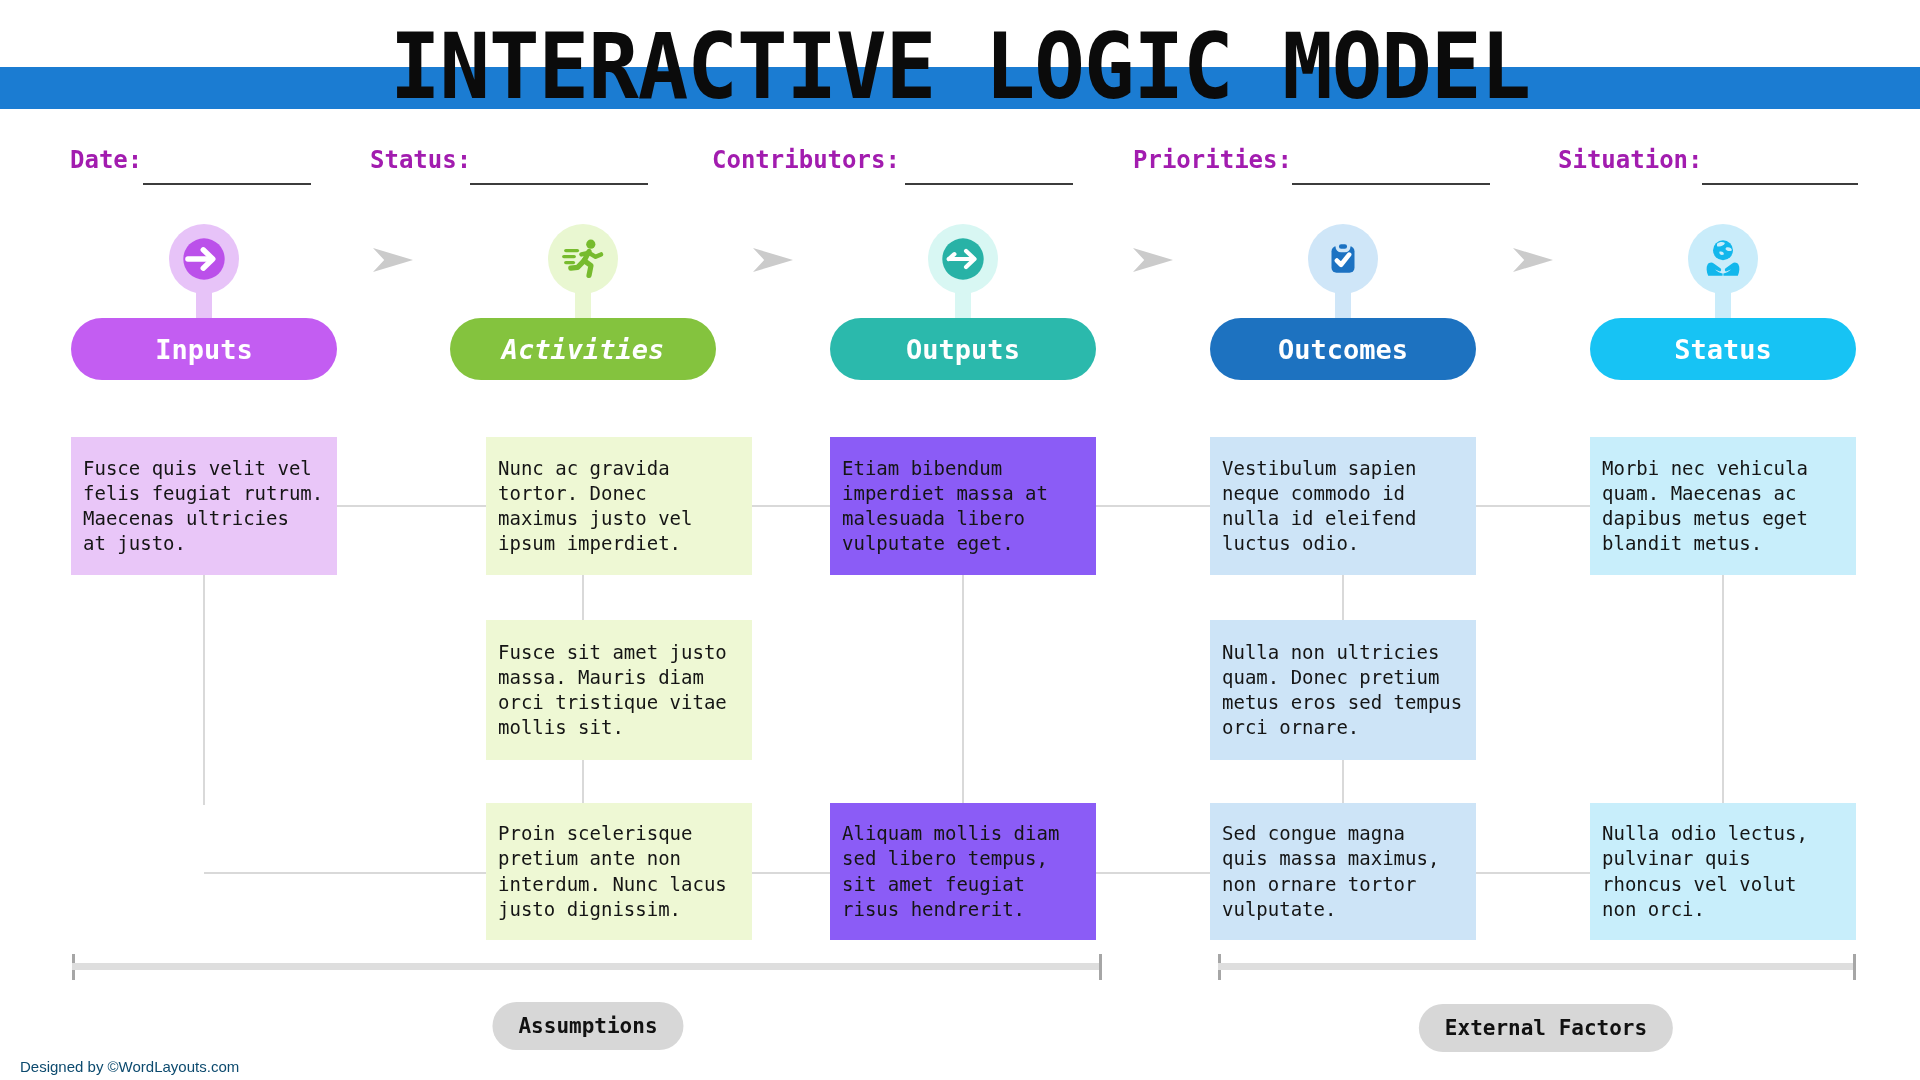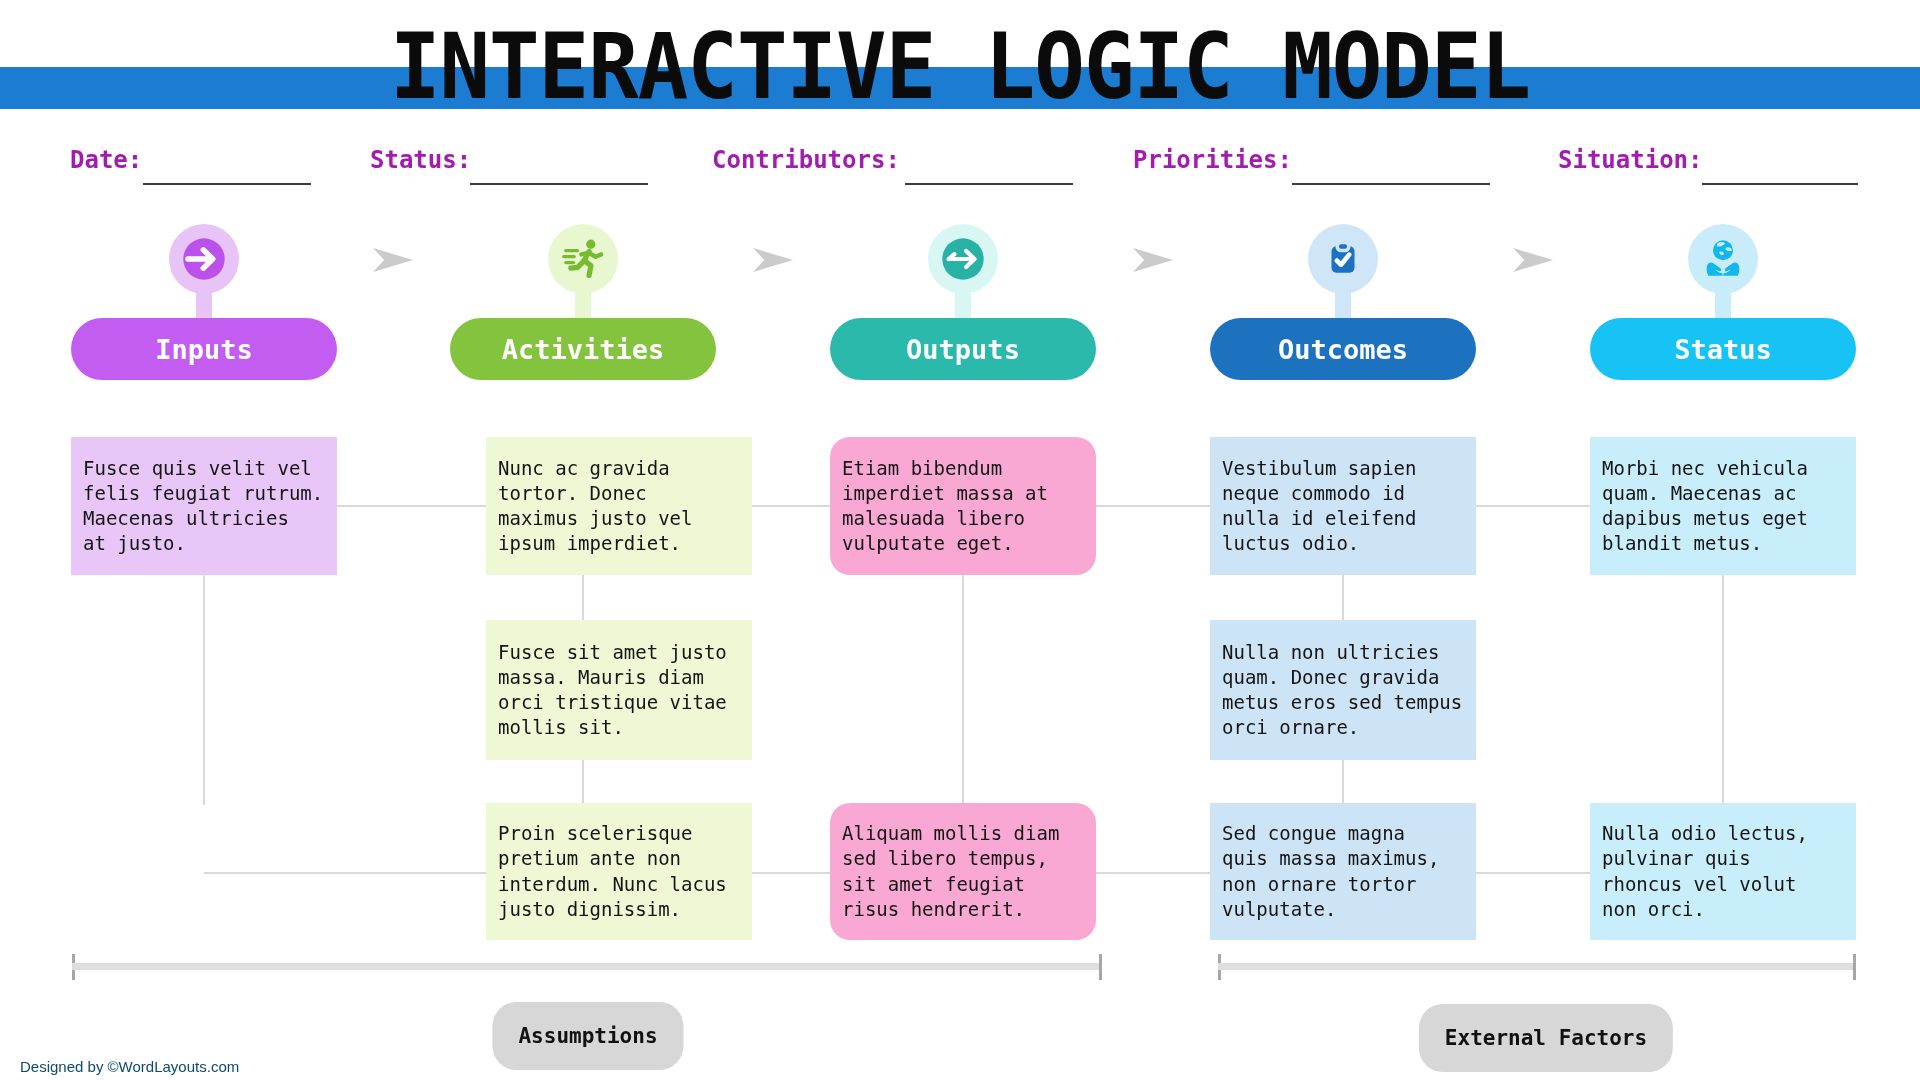--- a/index.html
+++ b/index.html
@@ -29,37 +29,37 @@
   .pill { position:absolute; left:0; top:94px; width:266px; height:62px; border-radius:31px;
           color:#fff; font-size:27px; font-weight:bold; display:flex; align-items:center; justify-content:center; }
   .box { position:absolute; left:0; width:266px; padding:12px 12px; font-size:19px; line-height:1.32;
          color:#151515; white-space:pre-line; display:flex; align-items:center; }
   .box.r1 { top:213px; height:138px; }
   .box.r2 { top:396px; height:140px; }
   .box.r3 { top:579px; height:137px; }
 
   
   .c1 .icon-circle,.c1 .stem { background:#e7c3f8; } .c1 .pill { background:#c35df2; } .c1 .box { background:#e9c6f8; }
-  .c2 .icon-circle,.c2 .stem { background:#e9f7d1; } .c2 .pill { background:#84c33e; } .c2 .box { background:#eef8d4;margin-left:36px; }
-  .c3 .icon-circle,.c3 .stem { background:#d8f7f3; } .c3 .pill { background:#2bb9ac;text-align:right; } .c3 .box { background:#f9a8d4;border-radius:20px; }
+  .c2 .icon-circle,.c2 .stem { background:#e9f7d1; } .c2 .pill { background:#84c33e;font-style:italic; } .c2 .box { background:#eef8d4;margin-left:36px; }
+  .c3 .icon-circle,.c3 .stem { background:#d8f7f3; } .c3 .pill { background:#2bb9ac;text-align:right; } .c3 .box { background:#8b5cf6; }
   .c4 .icon-circle,.c4 .stem { background:#cfe6f8; } .c4 .pill { background:#1d72c0; } .c4 .box { background:#cde4f7; }
   .c5 .icon-circle,.c5 .stem { background:#c9ecfa; } .c5 .pill { background:#17c3f4; } .c5 .box { background:#c8eefb; }
 
   
   .flow-arrow { position:absolute; top:245px; width:40px; height:30px; background:#cbcbcb; z-index:2;
                 clip-path:polygon(0 10%, 100% 50%, 0 90%, 28% 50%); }
 
   
   .bracket { position:absolute; top:954px; height:26px; z-index:1; }
   .bracket .bar  { position:absolute; left:0; right:0; top:9px; height:7px; background:#dedede; }
   .bracket .tick { position:absolute; top:0; width:3px; height:26px; background:#a6a6a6; }
   .bracket .tick.l { left:0; } .bracket .tick.r { right:0; }
 
   .bottom-pill { position:absolute; transform:translateX(-50%); background:#d7d7d7; color:#111;
-                 font-size:21px; font-weight:bold; padding:22px 26px; border-radius:24px; white-space:nowrap; z-index:2; }
+                 font-size:21px; font-weight:bold; padding:12px 26px; border-radius:24px; white-space:nowrap; z-index:2; }
 
   .credit { position:absolute; left:20px; top:1058px; font-family:"Liberation Sans",sans-serif;
             font-size:15px; color:#0c4a6e; }
 
   svg { display:block; }
 </style>
 </head>
 <body>
 
 <div class="stage">
@@ -170,21 +170,21 @@
         <rect x="9" y="3.4" width="6" height="4.2" rx="2" fill="#1c72c2" stroke="#cfe6f8" stroke-width="1.8"></rect>
         <path d="M8.8 12.8 L11 15 L15.2 9.7" stroke="#fff" stroke-width="2.4" fill="none" stroke-linecap="round" stroke-linejoin="round"></path>
       </svg>
     </div>
     <div class="pill">Outcomes</div>
     <div class="box r1">Vestibulum sapien
 neque commodo id
 nulla id eleifend
 luctus odio.</div>
     <div class="box r2">Nulla non ultricies
-quam. Donec gravida
+quam. Donec pretium
 metus eros sed tempus
 orci ornare.</div>
     <div class="box r3">Sed congue magna
 quis massa maximus,
 non ornare tortor
 vulputate.</div>
   </div>
 
   <div class="column c5" style="left:1590px">
     <div class="stem"></div>

